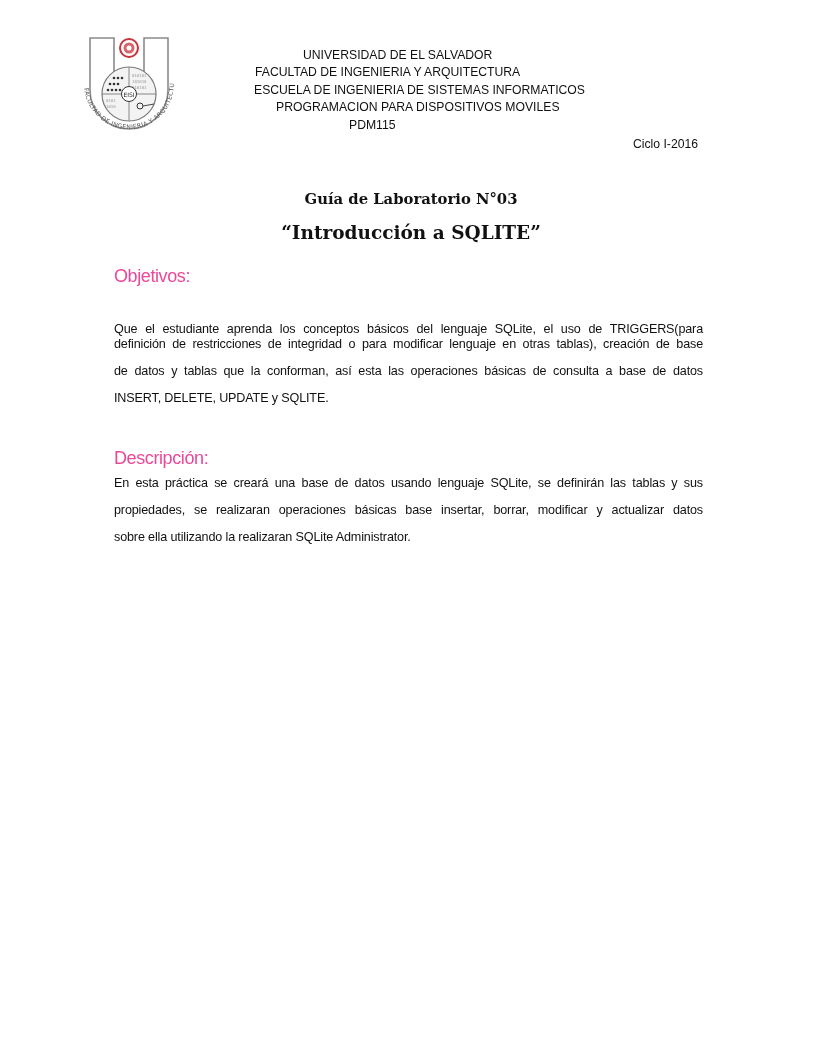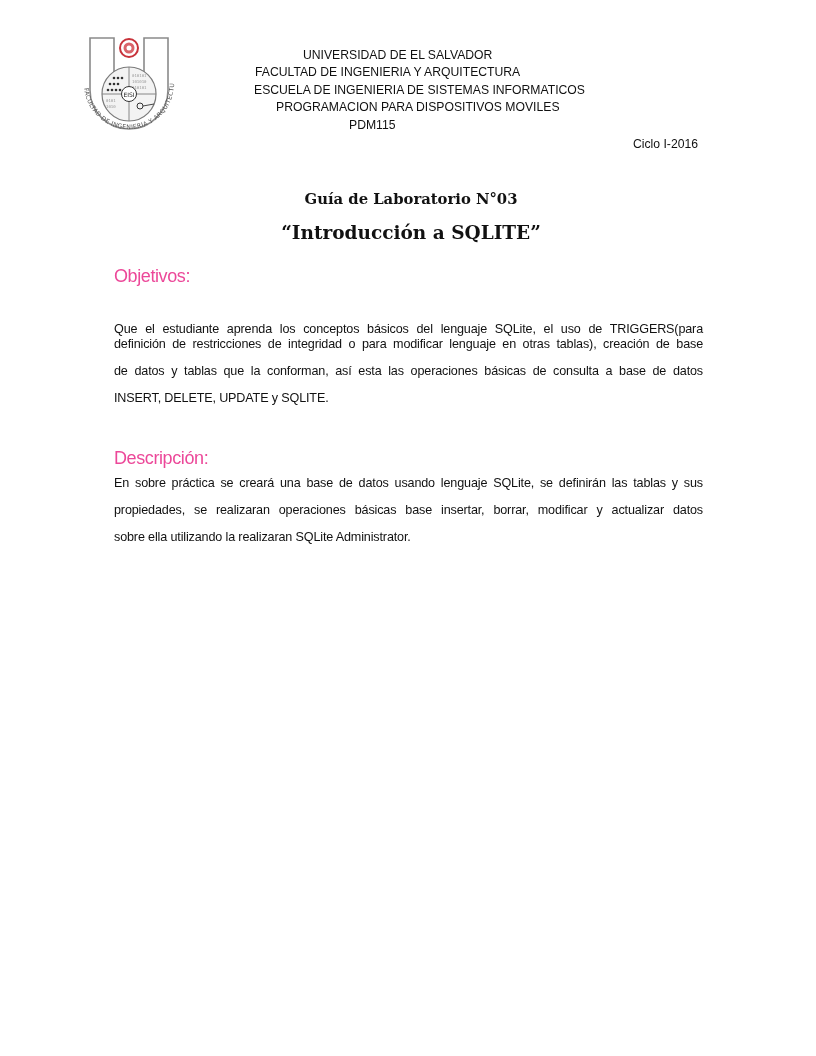--- a/index.html
+++ b/index.html
@@ -102,18 +102,18 @@
   <div class="section-heading sh-obj">Objetivos:</div>
   <div class="para p-obj">
     <div class="line" style="top:12px">Que el estudiante aprenda los conceptos básicos del lenguaje SQLite, el uso de TRIGGERS(para</div>
     <div class="line" style="top:27px">definición de restricciones de integridad o para modificar lenguaje en otras tablas), creación de base</div>
     <div class="line" style="top:54px">de datos y tablas que la conforman, así esta las operaciones básicas de consulta a base de datos</div>
     <div class="line last" style="top:81px">INSERT, DELETE, UPDATE y SQLITE.</div>
   </div>
 
   <div class="section-heading sh-desc">Descripción:</div>
   <div class="para p-desc">
-    <div class="line" style="top:0px">En sobre práctica se creará una base de datos usando lenguaje SQLite, se definirán las tablas y sus</div>
+    <div class="line" style="top:0px">En esta práctica se creará una base de datos usando lenguaje SQLite, se definirán las tablas y sus</div>
     <div class="line" style="top:27px">propiedades, se realizaran operaciones básicas base insertar, borrar, modificar y actualizar datos</div>
     <div class="line last" style="top:54px">sobre ella utilizando la realizaran SQLite Administrator.</div>
   </div>
 
 </div>
 
 </body></html>

